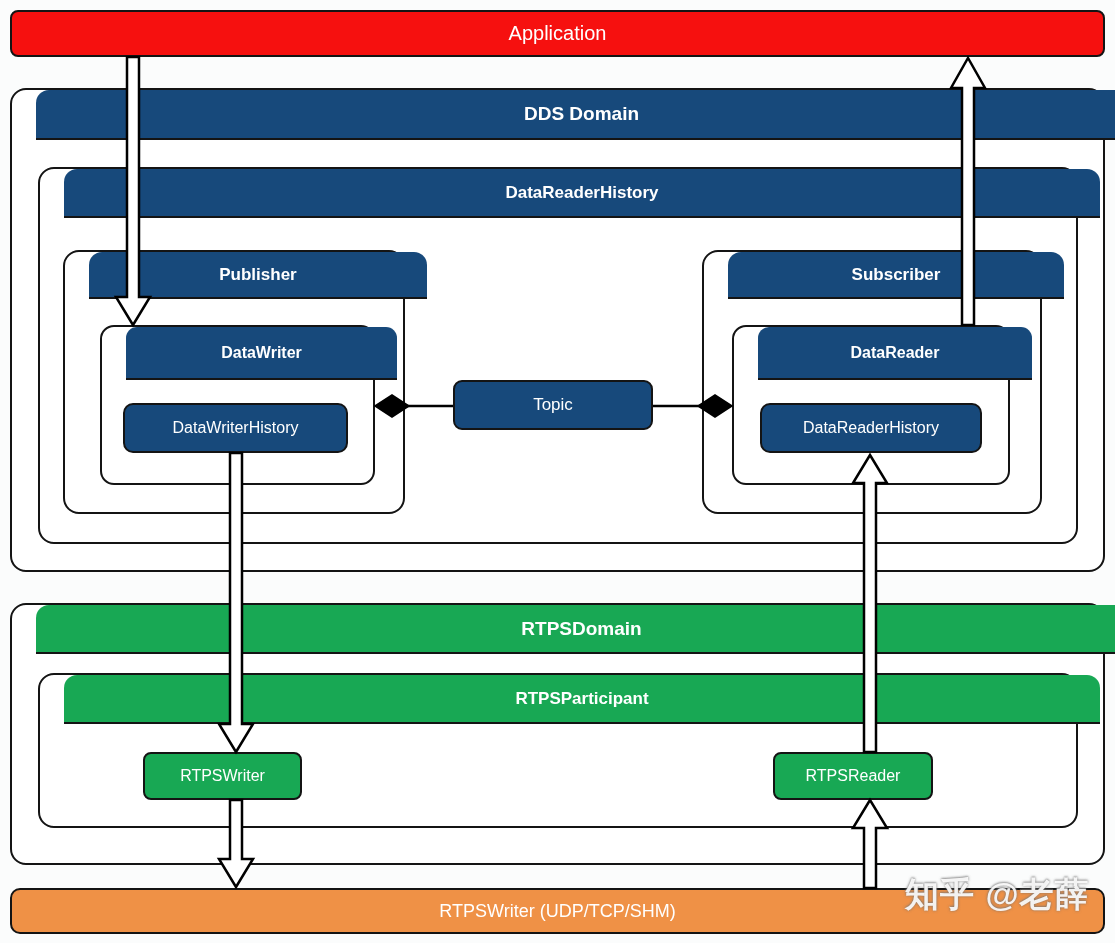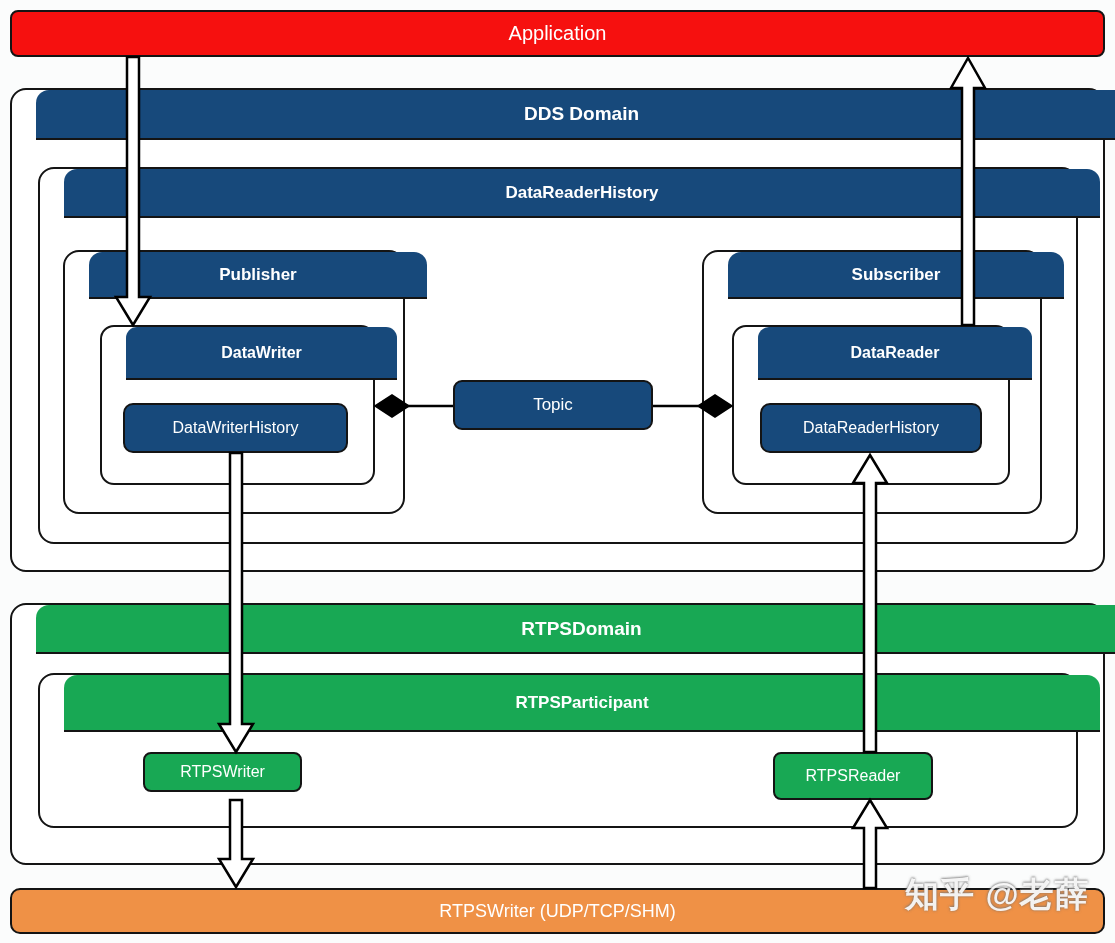--- a/index.html
+++ b/index.html
@@ -39,22 +39,22 @@
   #subscriber{left:702px;top:250px;width:340px;height:264px;border-radius:16px;}
   #datawriter{left:100px;top:325px;width:275px;height:160px;border-radius:14px;}
   #datawriter .hdr,#datareader .hdr{height:53px;font-size:16px;border-radius:11px 11px 0 0;}
   #datareader{left:732px;top:325px;width:278px;height:160px;border-radius:14px;}
   #datawriter-history{left:123px;top:403px;width:225px;height:50px;border-radius:10px;background:var(--blue,#17497b);font-size:16px;}
   #datareader-history{left:760px;top:403px;width:222px;height:50px;border-radius:10px;background:var(--blue,#17497b);font-size:16px;}
   #topic{left:453px;top:380px;width:200px;height:50px;border-radius:9px;background:var(--blue,#17497b);font-size:17px;}
   #rtps-domain{left:10px;top:603px;width:1095px;height:262px;border-radius:16px;}
   #rtps-domain .hdr{height:49px;font-size:19px;border-radius:13px 13px 0 0;}
   #rtps-participant{left:38px;top:673px;width:1040px;height:155px;border-radius:16px;}
-  #rtps-participant .hdr{height:57px;font-size:17px;border-radius:13px 13px 0 0;}
-  #rtps-writer{left:143px;top:752px;width:159px;height:40px;border-radius:8px;background:var(--green,#18a854);font-size:16px;}
+  #rtps-participant .hdr{height:49px;font-size:17px;border-radius:13px 13px 0 0;}
+  #rtps-writer{left:143px;top:752px;width:159px;height:48px;border-radius:8px;background:var(--green,#18a854);font-size:16px;}
   #rtps-reader{left:773px;top:752px;width:160px;height:48px;border-radius:8px;background:var(--green,#18a854);font-size:16px;}
   #transport{left:10px;top:888px;width:1095px;height:46px;border-radius:10px;background:var(--orange,#ef9146);font-size:18px;}
   
   #connector-layer{position:absolute;left:0;top:0;width:1115px;height:943px;pointer-events:none;}
   .arrow{fill:#ffffff;stroke:#000000;stroke-width:2.5;stroke-linejoin:miter;}
   .assoc-line{stroke:#000000;stroke-width:2.5;}
   .diamond{fill:#000000;stroke:#000000;stroke-width:1.5;}
   #watermark{
     position:absolute;left:905px;top:872px;
     font-size:34px;font-weight:bold;letter-spacing:1px;

